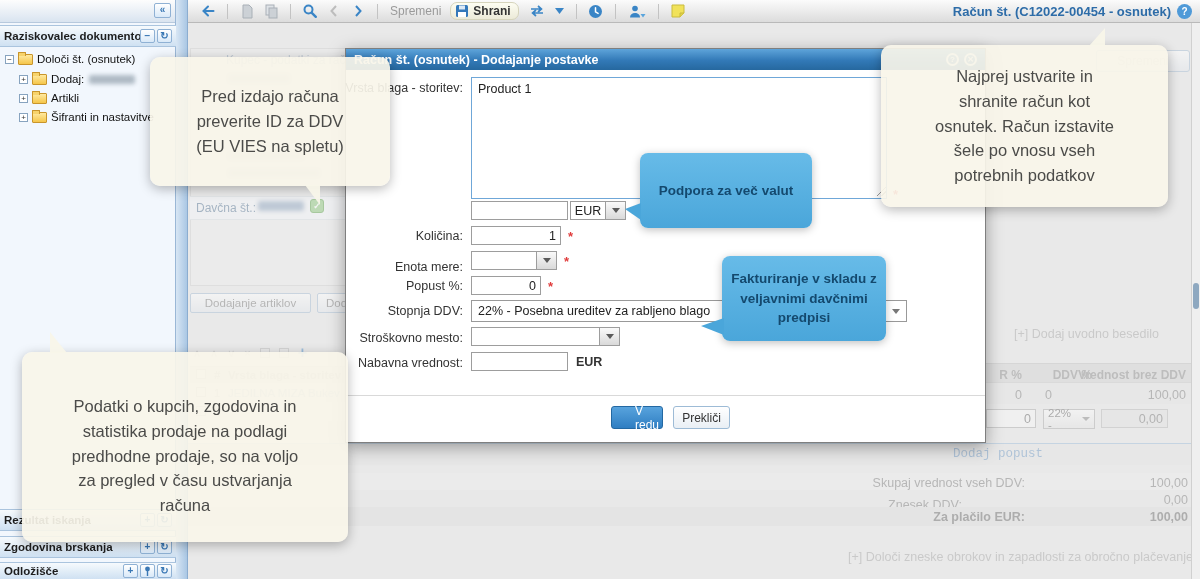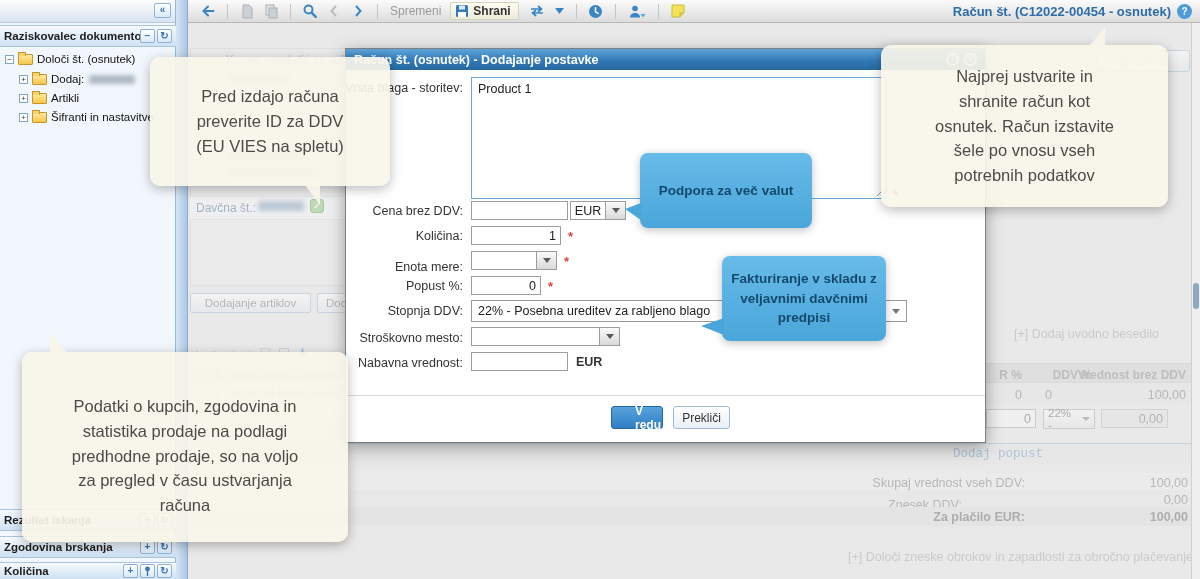--- a/index.html
+++ b/index.html
@@ -16,21 +16,21 @@
   .tip-blue   { z-index:5; }
   .tip-cream  { z-index:6; }
 
   
   #toolbar { left:188px; top:0; width:1012px; height:23px;
     background:linear-gradient(#fbfbfb,#dcdcdc); border-bottom:1px solid #b9b9b9;
     display:flex; align-items:center; padding:0 8px; }
   .tb-sep { width:1px; height:15px; background:#c3c3c3; margin:0 7px; }
   .tb-ic { width:18px; height:16px; display:flex; align-items:center; justify-content:center; margin:0 3px; }
   .tb-txt { font-size:12px; color:#9a9a9a; margin:0 5px; }
-  .tb-save { display:flex; align-items:center; background:linear-gradient(#fdfdf2,#ecead8); border:1px solid #d6d4bc; border-radius:2px; padding:1px 7px 1px 4px; margin:0 4px; }
+  .tb-save { display:flex; align-items:center; background:linear-gradient(#fdfdf2,#ecead8); border:1px solid #d6d4bc; border-radius:7px; padding:1px 7px 1px 4px; margin:0 4px; }
   .tb-save span { font-size:12px; color:#333; font-weight:bold; margin-left:4px; }
   #invoice-ref { margin-left:auto; font-size:13px; font-weight:bold; color:#2d6ca8; }
   .help-circle { width:15px; height:15px; border-radius:50%; background:#4f9ad8; color:#fff; font-size:10px; font-weight:bold;
     display:flex; align-items:center; justify-content:center; margin-left:6px; }
 
   
   #sidebar { left:0; top:0; width:176px; height:579px; background:#f2f7fd; border-right:1px solid #9ab7d6; }
   .sb-top { height:23px; background:linear-gradient(#fdfdfd,#d9e4f0); border-bottom:1px solid #b7c9dd; position:relative; }
   .sb-btn { width:17px; height:15px; background:linear-gradient(#ffffff,#d9e9f8); border:1px solid #8fb1d4; border-radius:2px;
     color:#3a78b5; font-size:10px; font-weight:bold; line-height:12px; text-align:center; }
@@ -67,21 +67,21 @@
     font-size:8px; font-weight:bold; display:flex; align-items:center; justify-content:center; margin-left:5px; }
   .fld-lbl { position:absolute; width:205px; text-align:right; font-size:12.5px; color:#333; }
   .inp { position:absolute; height:19px; border:1px solid #9d9d9d; background:#fff; font-size:12.5px; color:#222;
     font-family:"Liberation Sans",sans-serif; padding:0 4px; }
   .inp.num { text-align:right; }
   .ddbtn { position:absolute; width:20px; height:19px; background:linear-gradient(#fafafa,#d9d9d9); border:1px solid #9d9d9d; border-left:none;
     display:flex; align-items:center; justify-content:center; }
   .ddbtn::after { content:""; border-left:4px solid transparent; border-right:4px solid transparent; border-top:5px solid #5a5a5a; }
   .req { position:absolute; color:#e03c3c; font-size:13px; font-weight:bold; }
   .mbtn { position:absolute; height:23px; border-radius:3px; font-size:12px; display:flex; align-items:center; justify-content:center; }
-  .mbtn.primary { background:linear-gradient(#58a3dd,#2f7ec2); border:1px solid #2368a2; color:#fff; font-weight:bold;padding-left:23px; }
+  .mbtn.primary { background:linear-gradient(#58a3dd,#2f7ec2); border:1px solid #2368a2; color:#fff; font-weight:normal;padding-left:23px; }
   .mbtn.secondary { background:linear-gradient(#ffffff,#e9eff5); border:1px solid #9dbbd6; color:#333; }
 
   
   .tip-cream { background:rgba(248,245,233,.92); border-radius:10px; box-shadow:0 3px 12px rgba(0,0,0,.28);
     color:#4b4b49; font-size:16.5px; line-height:1.5; text-align:center; display:flex; align-items:center; justify-content:center; }
   .tip-cream .tail { position:absolute; width:0; height:0; }
   .tip-blue { background:linear-gradient(#67bbe8,#4aa6da); border-radius:8px; box-shadow:0 2px 8px rgba(0,0,0,.25);
     color:#14496e; font-size:13.5px; font-weight:bold; line-height:1.45; text-align:center;
     display:flex; align-items:center; justify-content:center; }
   .tip-blue .tail { position:absolute; width:0; height:0; }
@@ -216,21 +216,21 @@
     <span class="lbl">Rezultat iskanja</span>
     <span class="sb-btn" style="width:15px;height:14px;line-height:11px;">+</span>
     <span class="sb-btn" style="width:15px;height:14px;line-height:12px;margin-left:2px;">↻</span>
   </div>
   <div class="sb-bar" style="top:536px;">
     <span class="lbl">Zgodovina brskanja</span>
     <span class="sb-btn" style="width:15px;height:14px;line-height:11px;">+</span>
     <span class="sb-btn" style="width:15px;height:14px;line-height:12px;margin-left:2px;">↻</span>
   </div>
   <div class="sb-bar" style="top:562px;border-bottom:none;height:17px;">
-    <span class="lbl">Količina</span>
+    <span class="lbl">Odložišče</span>
     <span class="sb-btn" style="width:15px;height:14px;line-height:11px;">+</span>
     <span class="sb-btn" style="width:15px;height:14px;margin-left:2px;padding-top:1px;">
       <svg width="9" height="11" viewBox="0 0 9 11">
           <circle cx="4.5" cy="3" r="2.4" fill="#3a78b5"></circle>
           <path d="M4.5 5v5" stroke="#3a78b5" stroke-width="1.4"></path>
         </svg>
     </span>
     <span class="sb-btn" style="width:15px;height:14px;line-height:12px;margin-left:2px;">↻</span>
   </div>
 </div>
@@ -323,21 +323,20 @@
 <div id="modal" class="abs">
   <div id="modal-header">
     <span>Račun št. (osnutek) - Dodajanje postavke</span>
     <span style="margin-left:auto;display:flex;">
       <span class="mh-ic">?</span>
       <span class="mh-ic">✕</span>
     </span>
   </div>
 
   <div class="fld-lbl" style="left:-88px;top:32px;">Vrsta blaga - storitev:</div>
-  <div class="fld-lbl" style="left:-88px;top:155px;">Cena brez DDV:</div>
   <div class="fld-lbl" style="left:-88px;top:180px;">Količina:</div>
   <div class="fld-lbl" style="left:-88px;top:211px;">Enota mere:</div>
   <div class="fld-lbl" style="left:-88px;top:255px;">Stopnja DDV:</div>
   <div class="fld-lbl" style="left:-88px;top:230px;">Popust %:</div>
   <div class="fld-lbl" style="left:-88px;top:282px;">Stroškovno mesto:</div>
   <div class="fld-lbl" style="left:-88px;top:307px;">Nabavna vrednost:</div>
 
   <textarea class="abs" style="left: 125px; top: 28px; width: 416px; height: 122px; border: 1px solid rgb(111, 167, 216); resize: none; font-family: &quot;Liberation Sans&quot;, sans-serif; font-size: 12.5px; padding: 4px 6px; color: rgb(34, 34, 34); outline: none;">Product 1</textarea>
   <span class="abs" style="left:531px;top:138px;width:9px;height:9px;
      background:linear-gradient(135deg,transparent 45%,#9a9a9a 45%,#9a9a9a 55%,transparent 55%,transparent 70%,#9a9a9a 70%,#9a9a9a 80%,transparent 80%);"></span>

